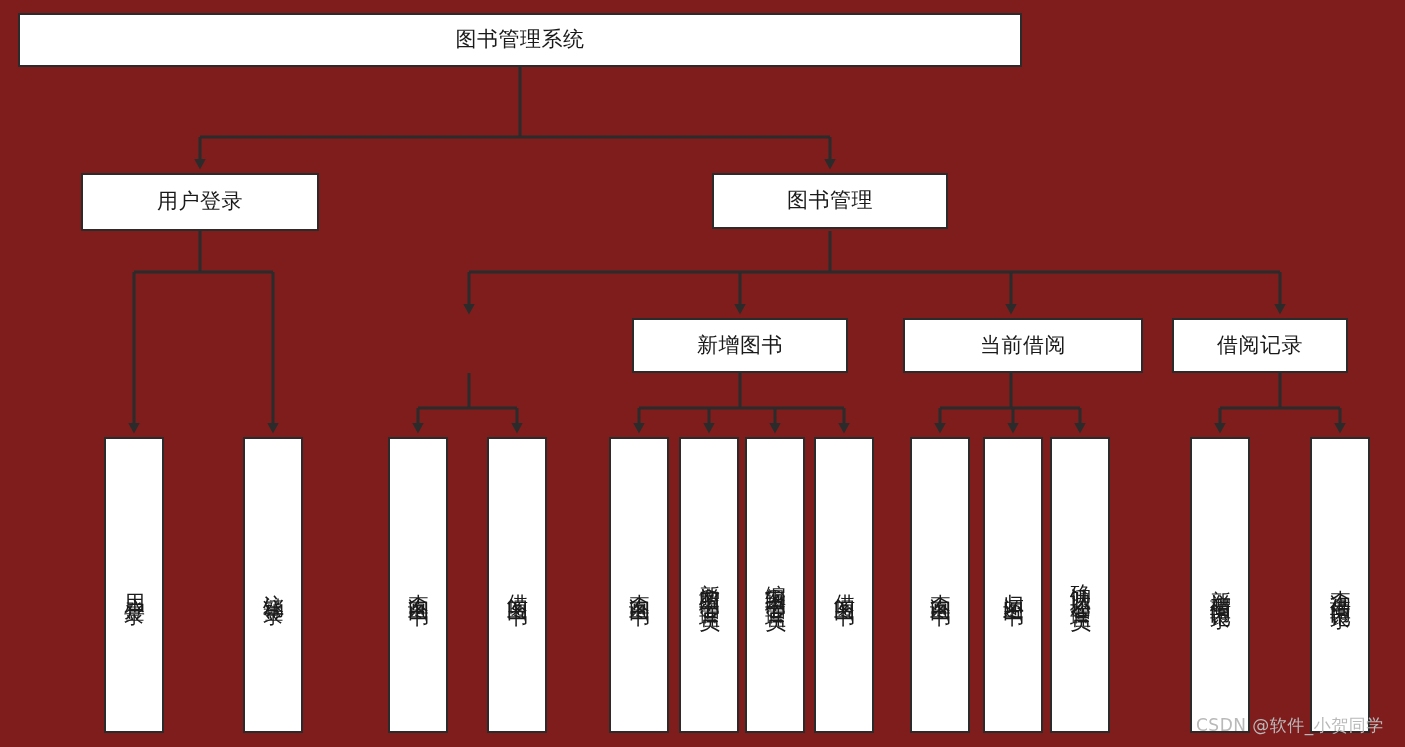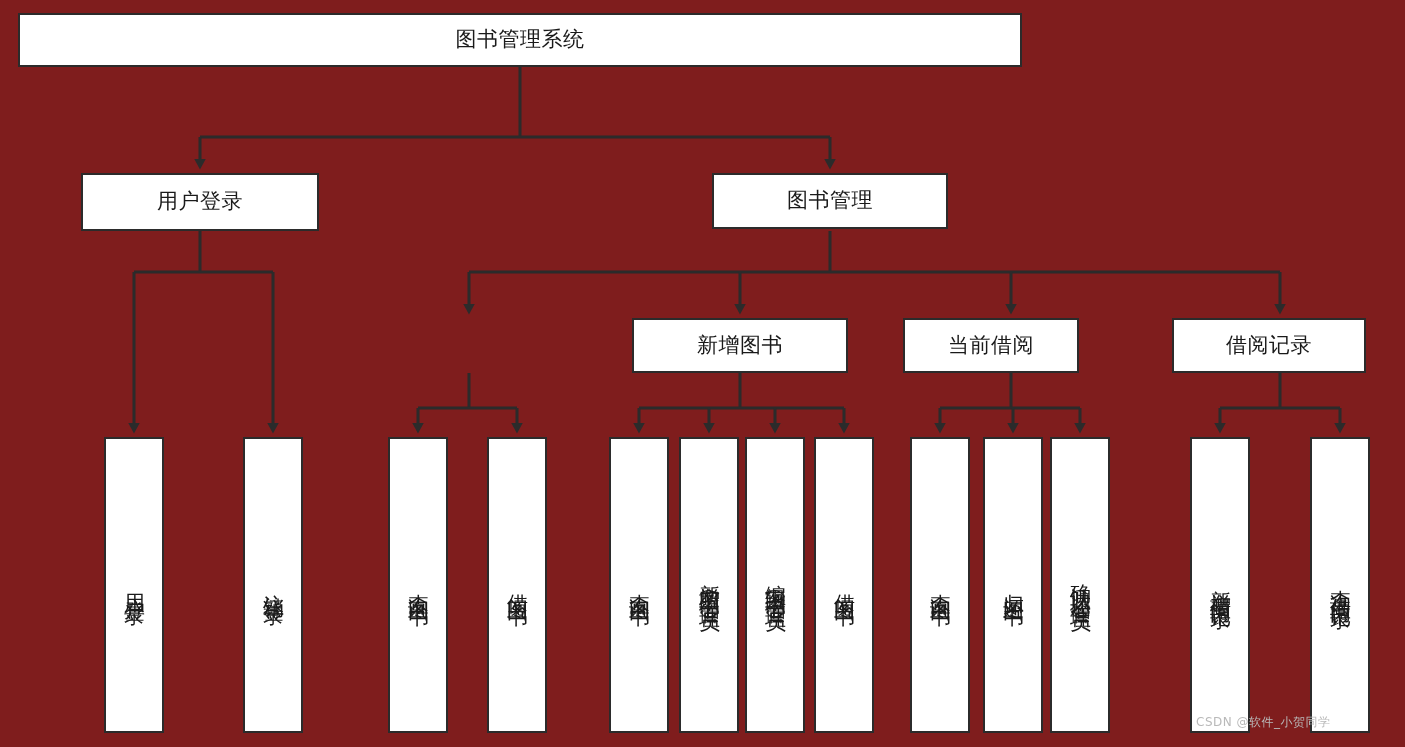--- a/index.html
+++ b/index.html
@@ -47,21 +47,21 @@
     color: #1a1a1a;
     writing-mode: vertical-rl;
     text-orientation: upright;
     letter-spacing: 4px;
     line-height: 1;
     text-align: center;
     white-space: nowrap;
   }
   .watermark {
     position: absolute;
-    font-size: 12px;
+    font-size: 17px;
     color: #b9b9b9;
     white-space: nowrap;
     letter-spacing: 0.5px;
     pointer-events: none;
   }
 </style>
 </head>
 <body>
 
 <div id="diagram-root">
@@ -123,24 +123,24 @@
   <div class="node-box" style="left:81px; top:173px; width:238px; height:58px;">
     <span class="node-label-h">用户登录</span>
   </div>
   <div class="node-box" style="left:712px; top:173px; width:236px; height:56px;">
     <span class="node-label-h">图书管理</span>
   </div>
 
   <div class="node-box" style="left:632px; top:318px; width:216px; height:55px;">
     <span class="node-label-h">新增图书</span>
   </div>
-  <div class="node-box" style="left:903px; top:318px; width:176px; height:55px;">
+  <div class="node-box" style="left:903px; top:318px; width:240px; height:55px;">
     <span class="node-label-h">当前借阅</span>
   </div>
-  <div class="node-box" style="left:1172px; top:318px; width:194px; height:55px;">
+  <div class="node-box" style="left:1172px; top:318px; width:176px; height:55px;">
     <span class="node-label-h">借阅记录</span>
   </div>
 
   <div class="node-box" style="left:104px; top:437px; width:60px; height:296px;">
     <span class="node-label-v">用户登录</span>
   </div>
   <div class="node-box" style="left:243px; top:437px; width:60px; height:296px;">
     <span class="node-label-v">注销登录</span>
   </div>
   <div class="node-box" style="left:388px; top:437px; width:60px; height:296px;">

